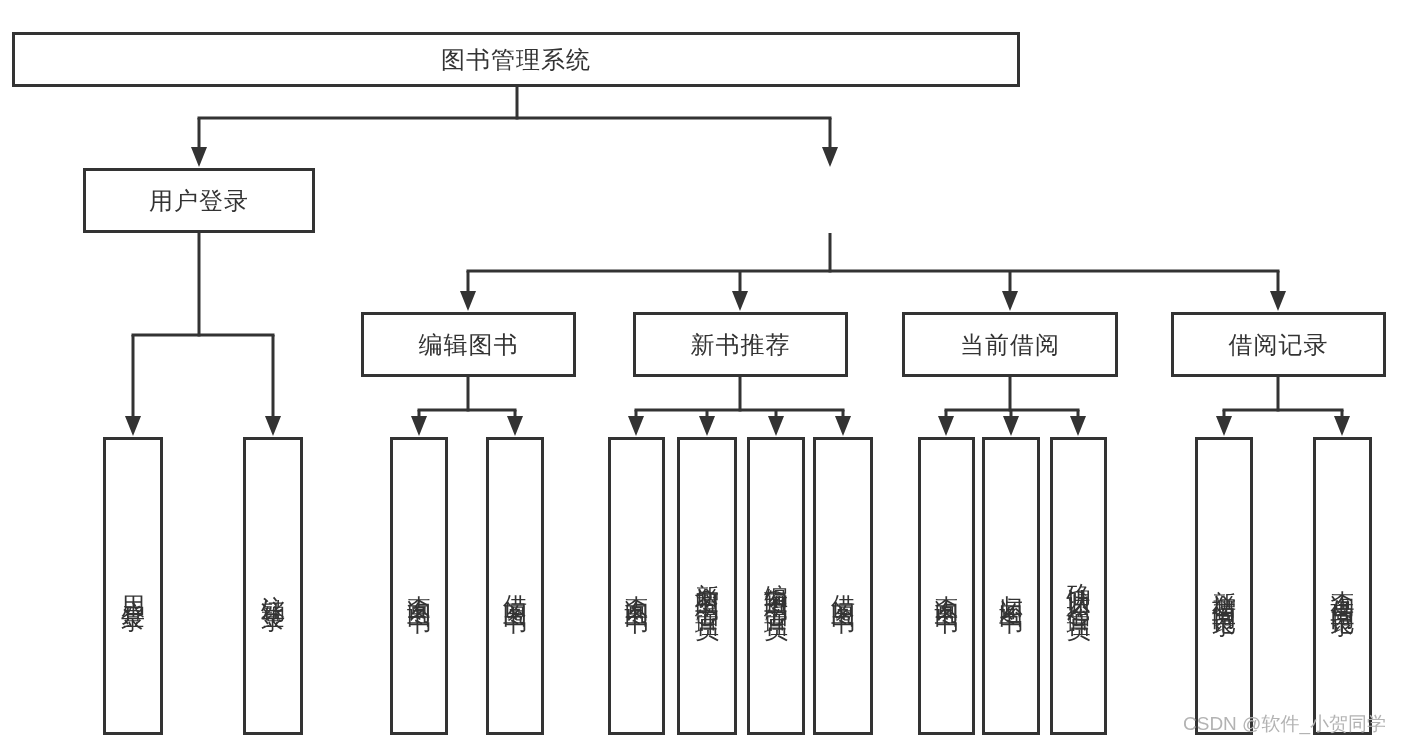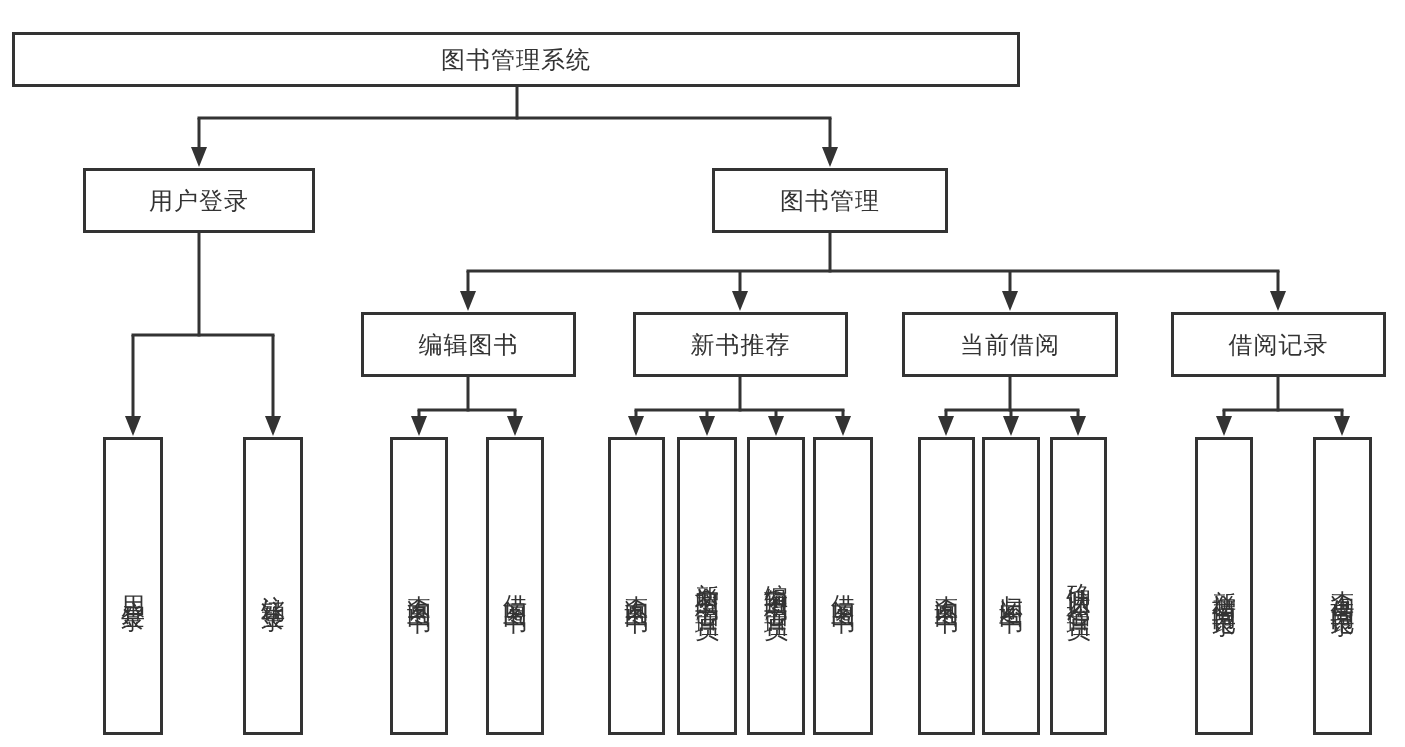--- a/index.html
+++ b/index.html
@@ -121,21 +121,20 @@
       <line x1="1224" y1="410" x2="1224" y2="420"></line>
       <polygon points="1224,436 1216,416 1232,416"></polygon>
       <line x1="1342" y1="410" x2="1342" y2="420"></line>
       <polygon points="1342,436 1334,416 1350,416"></polygon>
     </g>
   </svg>
 
   <div class="box h-box" style="left:12px; top:13px; width:1008px; height:55px;margin-top:19px;">图书管理系统</div>
 
   <div class="box h-box" style="left:83px; top:168px; width:232px; height:65px;">用户登录</div>
-  <div class="box h-box" style="left:712px; top:168px; width:236px; height:65px;">图书管理</div>
 
   <div class="box h-box" style="left:361px; top:312px; width:215px; height:65px;">编辑图书</div>
   <div class="box h-box" style="left:633px; top:312px; width:215px; height:65px;">新书推荐</div>
   <div class="box h-box" style="left:902px; top:312px; width:216px; height:65px;">当前借阅</div>
   <div class="box h-box" style="left:1171px; top:312px; width:215px; height:65px;">借阅记录</div>
 
   <div class="box v-box" style="left:103px; top:437px; width:60px; height:298px;">用户登录</div>
   <div class="box v-box" style="left:243px; top:437px; width:60px; height:298px;">注销登录</div>
 
   <div class="box v-box" style="left:390px; top:437px; width:58px; height:298px;">查询图书</div>
@@ -146,14 +145,15 @@
   <div class="box v-box" style="left:747px; top:437px; width:58px; height:298px;">编辑图书（管理员）</div>
   <div class="box v-box" style="left:813px; top:437px; width:60px; height:298px;">借阅图书</div>
 
   <div class="box v-box" style="left:918px; top:437px; width:57px; height:298px;">查询图书</div>
   <div class="box v-box" style="left:982px; top:437px; width:58px; height:298px;">归还图书</div>
   <div class="box v-box" style="left:1050px; top:437px; width:57px; height:298px;">确认归还（管理员）</div>
 
   <div class="box v-box" style="left:1195px; top:437px; width:58px; height:298px;">新增借阅记录</div>
   <div class="box v-box" style="left:1313px; top:437px; width:59px; height:298px;">查询借阅记录</div>
 
+  <div class="watermark">CSDN @软件_小贺同学</div>
 
 </div>
 
 </body></html>

